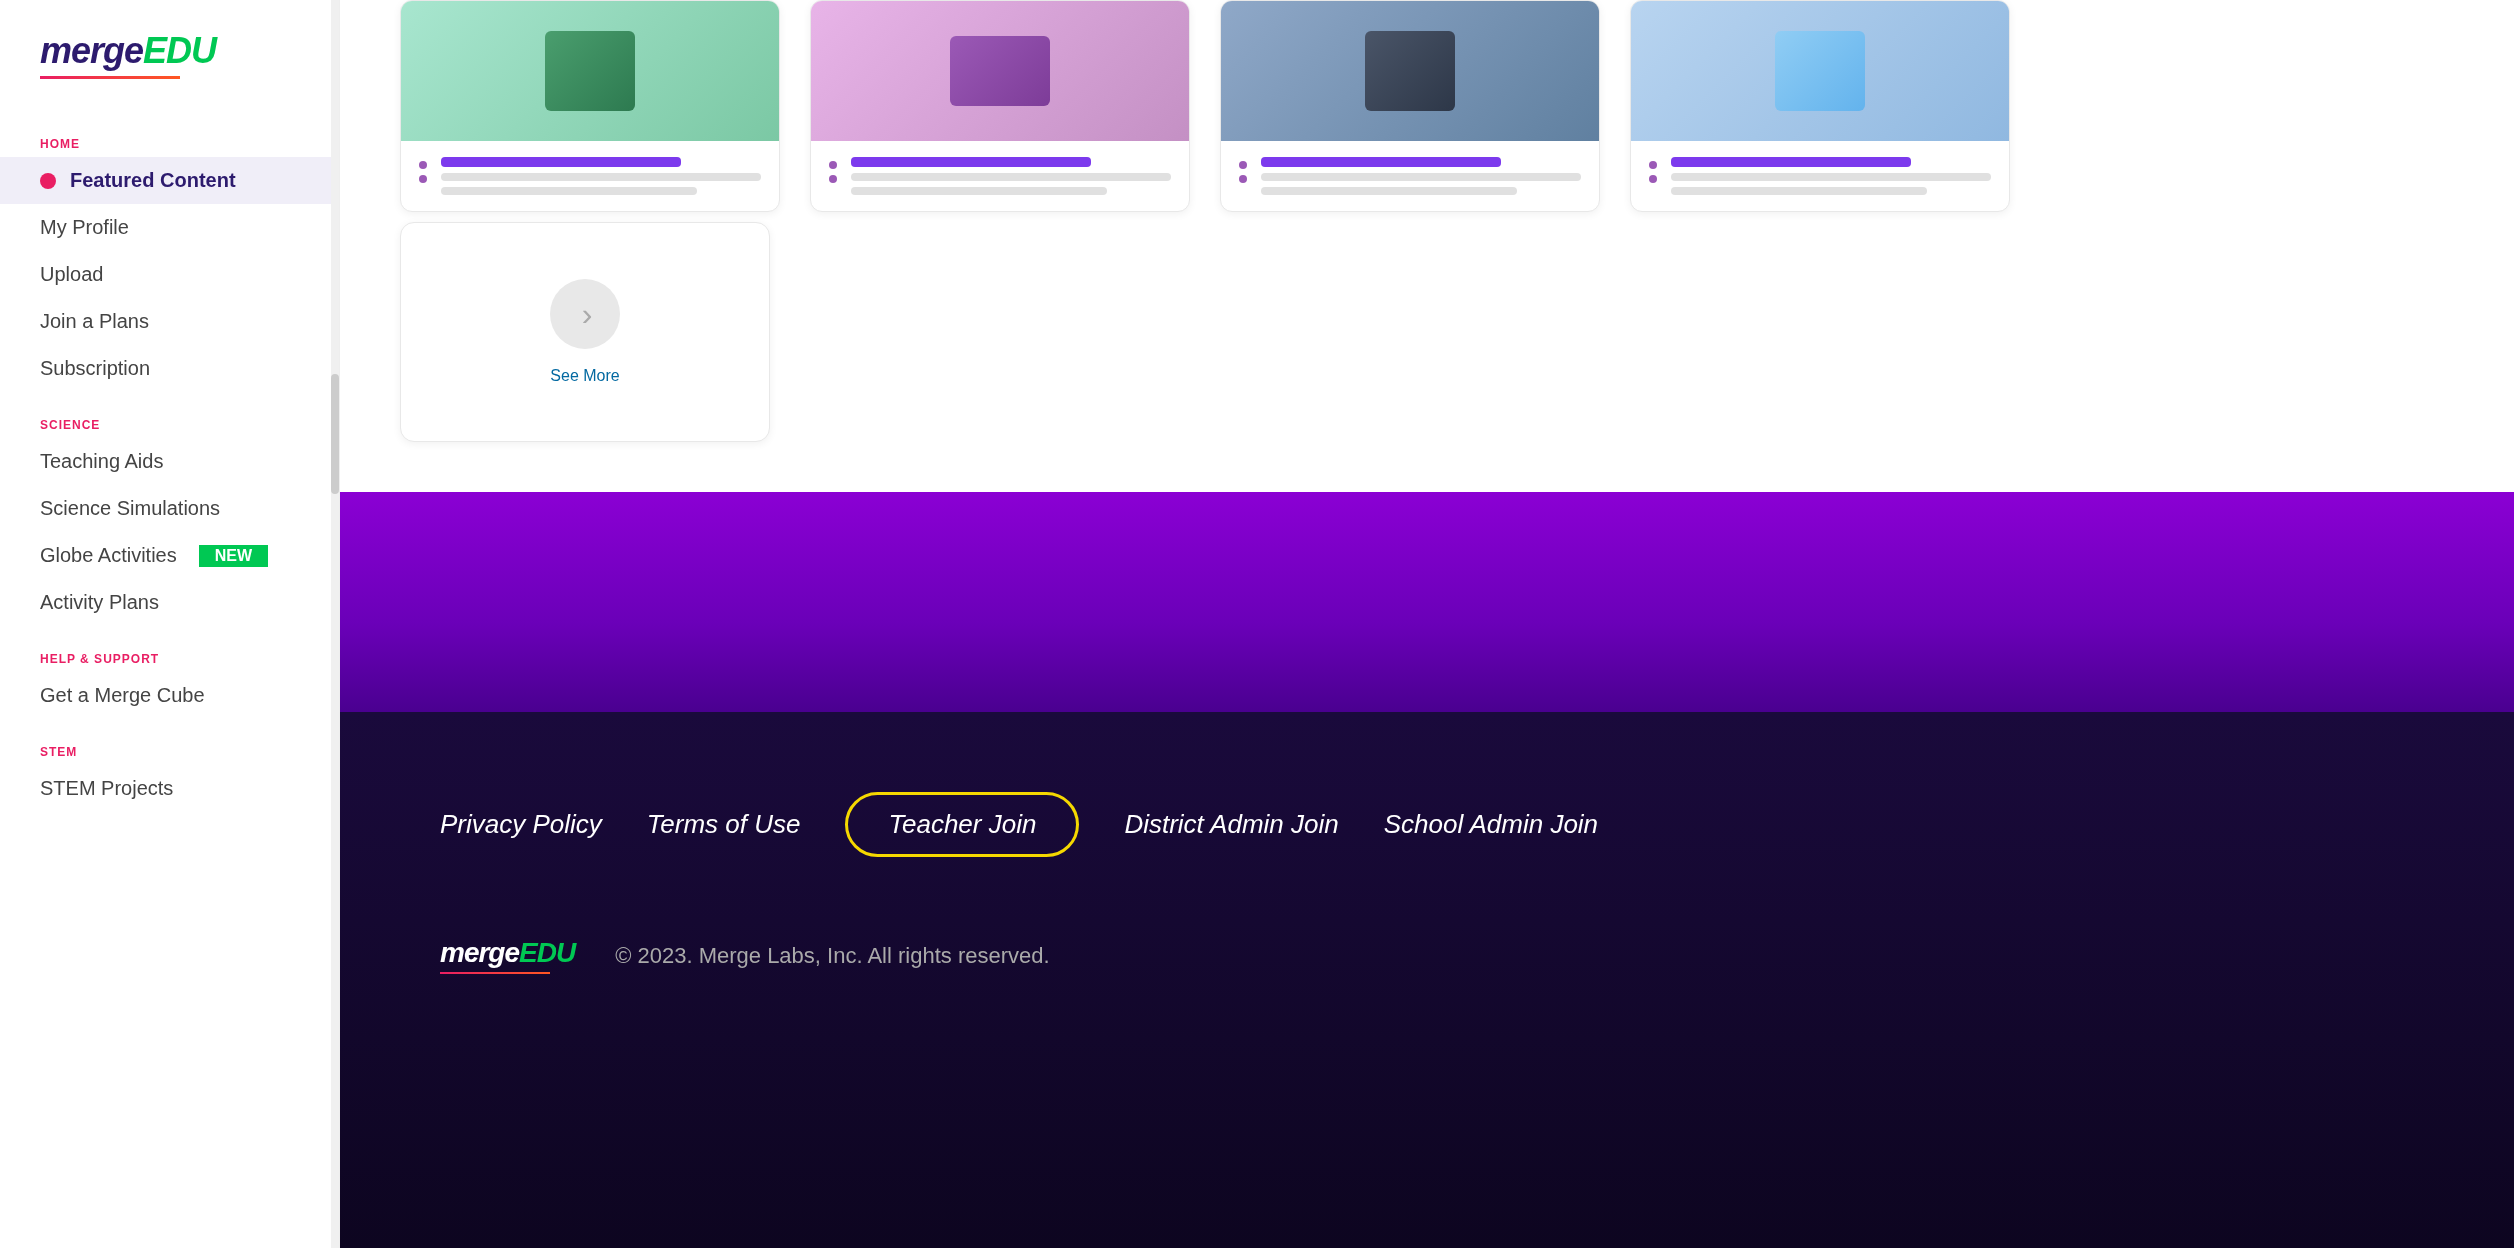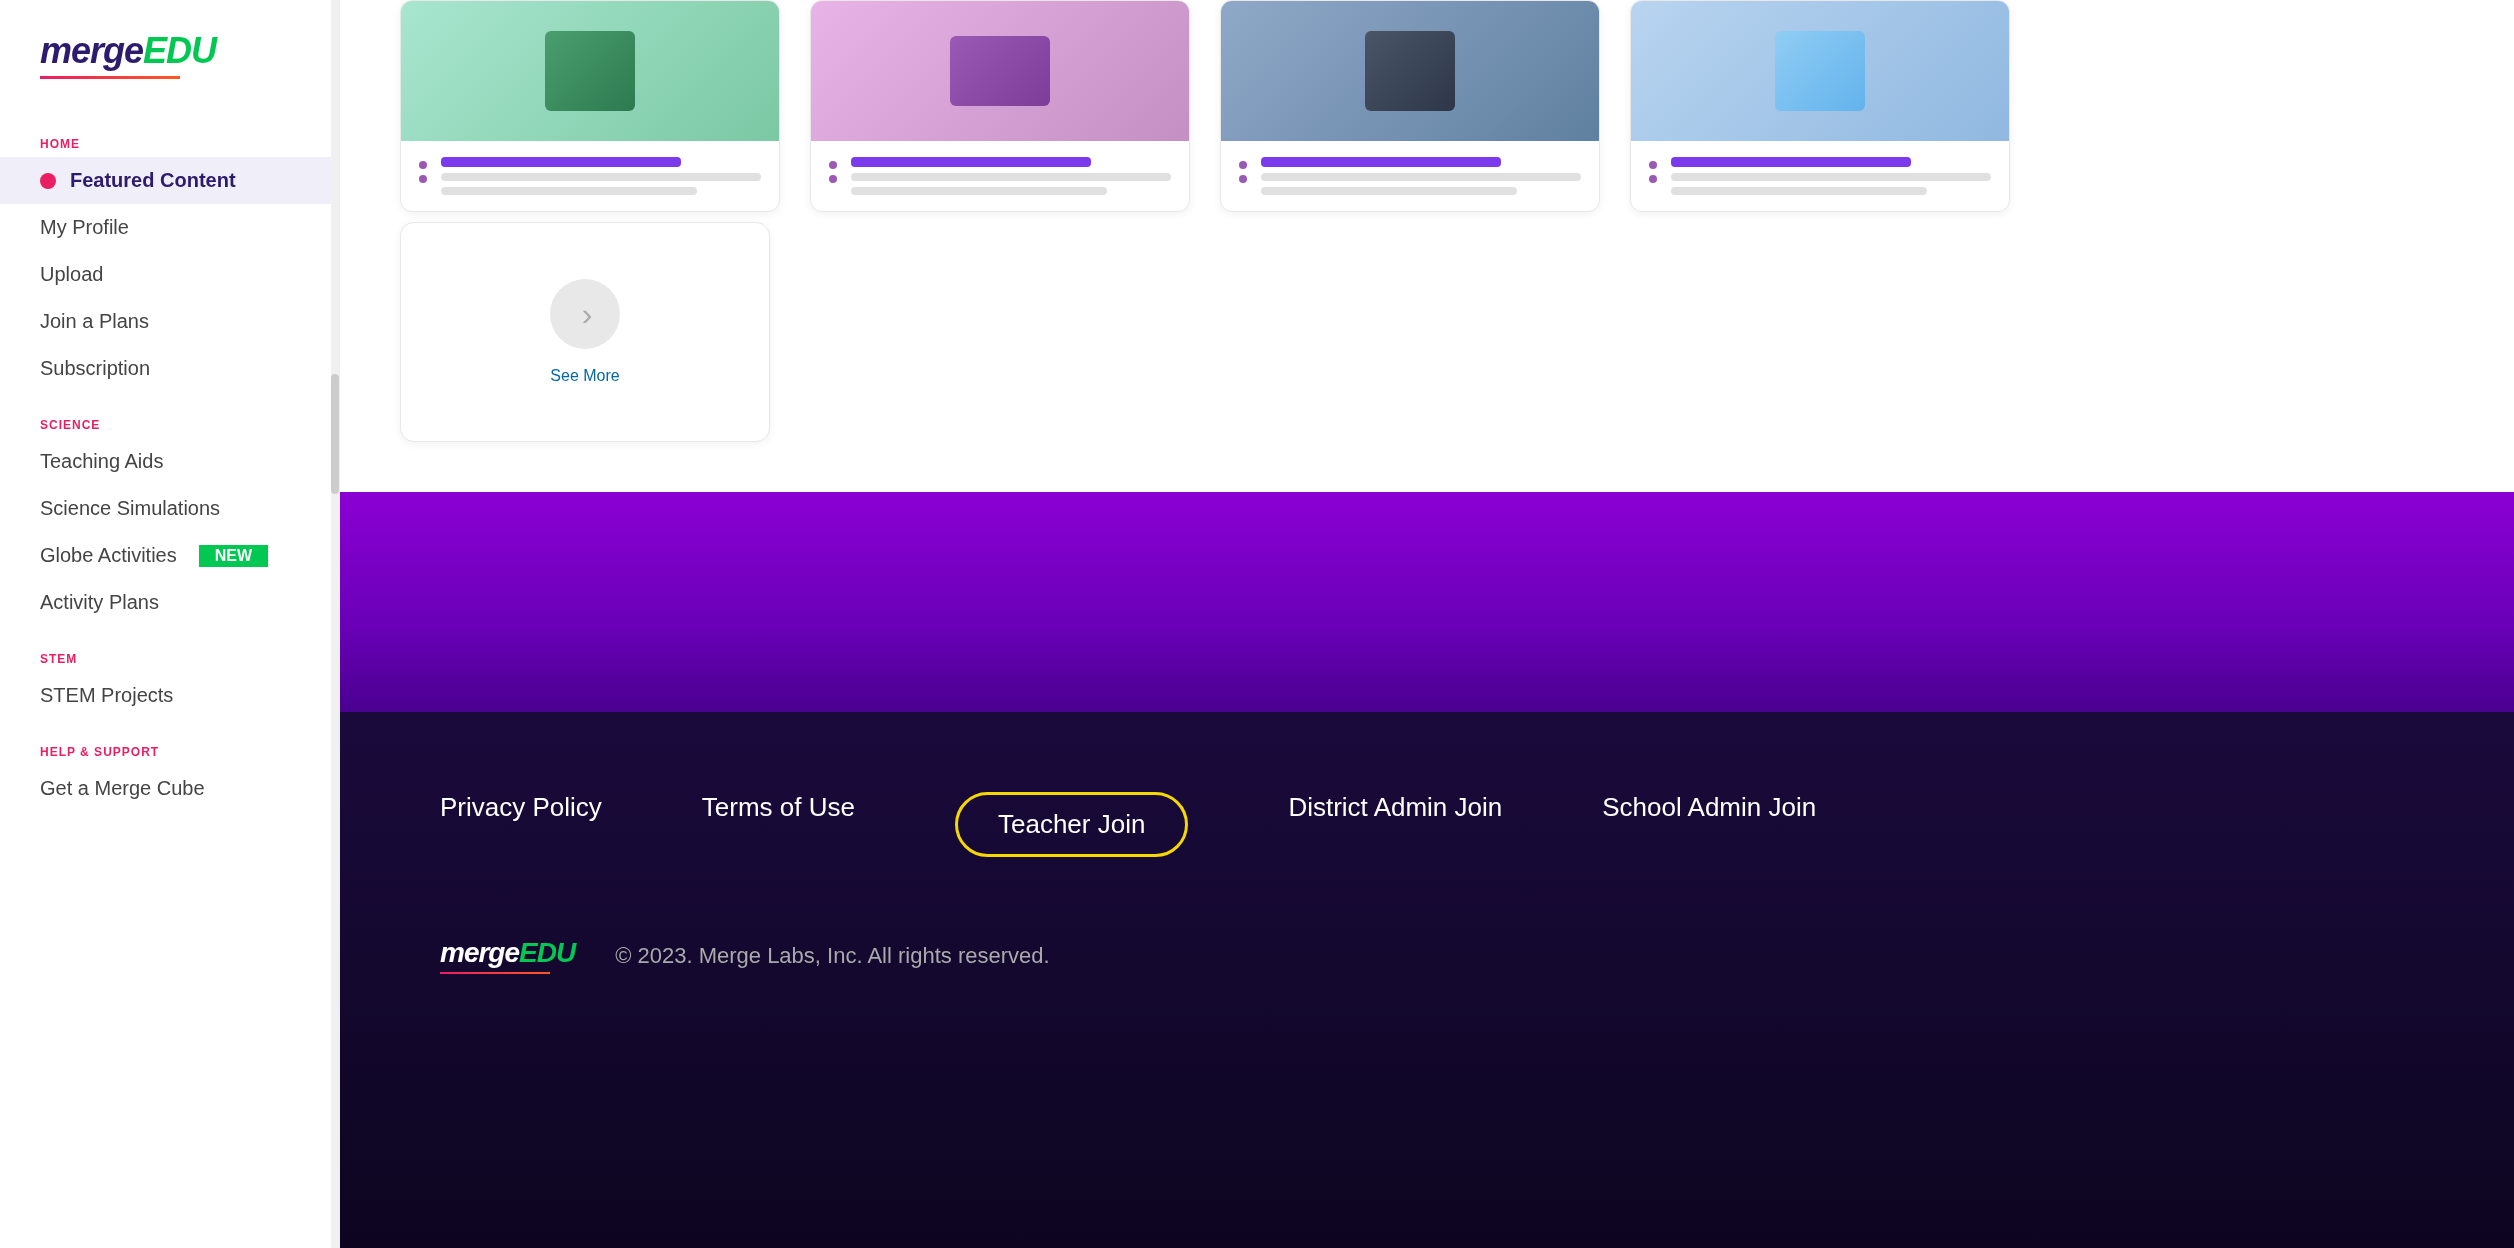--- a/index.html
+++ b/index.html
@@ -266,22 +266,24 @@
     .footer {
       background: linear-gradient(180deg, #1a0a3c 0%, #0d0520 100%);
       flex: 1;
       display: flex;
       flex-direction: column;
       padding: 80px 100px 60px 100px;
     }
 
     .footer-links {
       display: flex;
-      gap: 100px;
+      align-items: center;
+      gap: 45px;
       margin-bottom: 80px;
+      font-style: italic;
     }
 
     .footer-link {
       color: #fff;
       font-size: 26px;
       font-weight: 500;
       text-decoration: none;
       cursor: pointer;
       white-space: nowrap;
     }
@@ -409,30 +411,30 @@
     <div class="sidebar-item">
       <span>Globe Activities</span>
       <span class="new-badge">NEW</span>
     </div>
     <div class="sidebar-item">
       <span>Activity Plans</span>
     </div>
   </div>
 
   <div class="sidebar-section">
+    <div class="sidebar-section-label">HELP &amp; SUPPORT</div>
+    <div class="sidebar-item">
+      <span>Get a Merge Cube</span>
+    </div>
+  </div>
+
+  <div class="sidebar-section">
     <div class="sidebar-section-label">STEM</div>
     <div class="sidebar-item">
       <span>STEM Projects</span>
-    </div>
-  </div>
-
-  <div class="sidebar-section">
-    <div class="sidebar-section-label">HELP &amp; SUPPORT</div>
-    <div class="sidebar-item">
-      <span>Get a Merge Cube</span>
     </div>
   </div>
 
   <div class="scrollbar-track">
     <div class="scrollbar-thumb"></div>
   </div>
 </aside>
 
 <main class="main-content">
 

